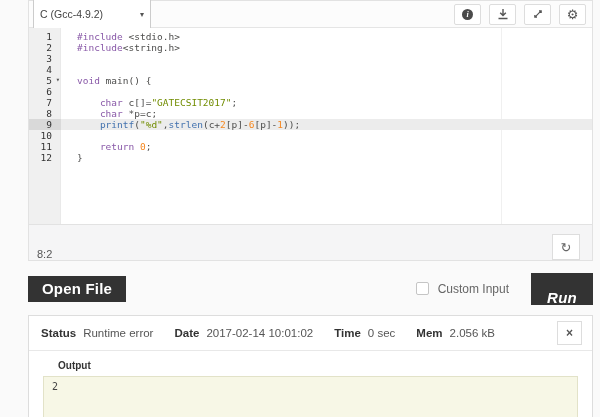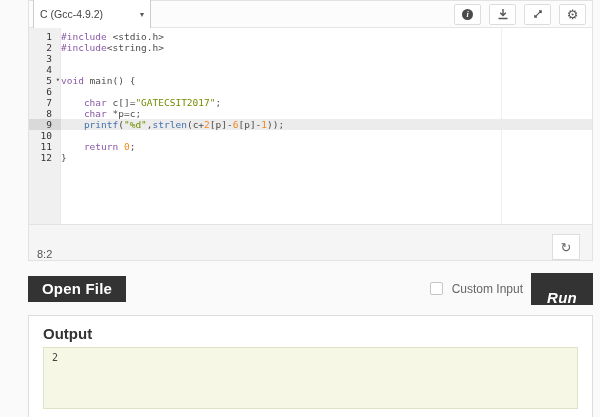--- a/index.html
+++ b/index.html
@@ -49,21 +49,21 @@
   .print-margin { position:absolute; left:472px; top:0; bottom:0; width:1px; background:#f0f0f0; }
   .ed-lines { position:relative; padding-top:3px; }
   .ed-row { display:flex; height:11px; line-height:11px; position:relative; }
   .ed-row.active { background:var(--active_line,#ececec); }
   .ed-row.active .gutter-cell { background:#d9d9d9; }
   .gutter-cell {
     flex:0 0 32px; width:32px; text-align:right; padding-right:9px;
     color:#333; position:relative;
   }
   .fold { position:absolute; right:1px; top:1px; font-size:7px; color:#555; cursor:pointer; line-height:9px; }
-  .code-cell { white-space:pre; padding-left:0; color:var(--plain,#4d4d4c); }
+  .code-cell { white-space:pre; padding-left:16px; color:var(--plain,#4d4d4c); }
   .tk-kw, .tk-pp { color:var(--keyword,#8959a8); }
   .tk-str { color:var(--string,#718c00); }
   .tk-num { color:var(--number,#f5871f); }
   .tk-fn  { color:var(--function,#4271ae); }
   .tk-pl  { color:var(--plain,#4d4d4c); }
 
   
   .statusbar {
     height:36px; background:#f5f5f6; border-top:1px solid #e2e2e2;
     display:flex; align-items:flex-end; padding:0 12px 0 8px;
@@ -80,38 +80,38 @@
   .btn-dark {
     background:var(--button_dark,#333); color:#fff; border:none;
     font-weight:bold; font-size:15px; height:26px; padding:0 14px;
     cursor:pointer; font-family:inherit; letter-spacing:0.2px;
   }
   .right-group { margin-left:auto; display:flex; align-items:center; }
   .checkbox {
     width:13px; height:13px; background:#fff; border:1px solid #c5c5c5;
     border-radius:2px; cursor:pointer; margin-right:9px;
   }
-  .ci-label { font-size:12px; color:#666; margin-right:8px; }
+  .ci-label { font-size:12px; color:#666; margin-right:22px; }
   .run-btn { width:62px; padding:16px;font-style:italic; }
 
   
   .results { background:#fff; border:1px solid #ddd; }
   .res-header {
     height:35px; display:flex; align-items:center;
     padding:0 10px 0 12px; border-bottom:1px solid #e8e8e8; font-size:11.5px;
   }
   .res-item { margin-right:21px; color:#555; white-space:nowrap; }
   .res-item b { color:#333; margin-right:7px; }
   .close-btn {
     margin-left:auto; width:25px; height:24px; border:1px solid #ddd; background:#fff;
     display:flex; align-items:center; justify-content:center;
     font-size:12px; font-weight:bold; color:#555; cursor:pointer; padding:0;
   }
   .res-body { padding:9px 14px 20px 14px; }
-  .output-label { font-size:15px; font-weight:bold; color:#333; margin-bottom:5px; }
+  .output-label { font-size:10px; font-weight:bold; color:#333; margin-bottom:5px;margin-left:15px; }
   .output-box {
     background:var(--output_bg,#f7f7e6); border:1px solid var(--output_border,#e2e2c8);
     padding:4px 8px; font-family:"DejaVu Sans Mono", monospace;
     font-size:10px; color:#444; height:62px; margin:0; white-space:pre;
   }
 
   svg.icon { display:block; }
 </style>
 </head>
 <body>
@@ -211,19 +211,36 @@
   <div class="actions">
     <button class="btn-dark">Open File</button>
     <div class="right-group">
       <span class="checkbox"></span>
       <span class="ci-label">Custom Input</span>
       <button class="btn-dark run-btn">Run</button>
     </div>
   </div>
 
   <div class="results">
+    <div class="res-header">
+      <span class="res-item">
+        <b>Status</b><span>Runtime error</span>
+      </span>
+      <span class="res-item">
+        <b>Date</b><span>2017-02-14 10:01:02</span>
+      </span>
+      <span class="res-item">
+        <b>Time</b><span>0 sec</span>
+      </span>
+      <span class="res-item">
+        <b>Mem</b><span>2.056 kB</span>
+      </span>
+      <button class="close-btn">
+        <span>×</span>
+      </button>
+    </div>
     <div class="res-body">
       <div class="output-label">Output</div>
       <pre class="output-box">2</pre>
     </div>
   </div>
 
 </div>
 
 </body></html>

